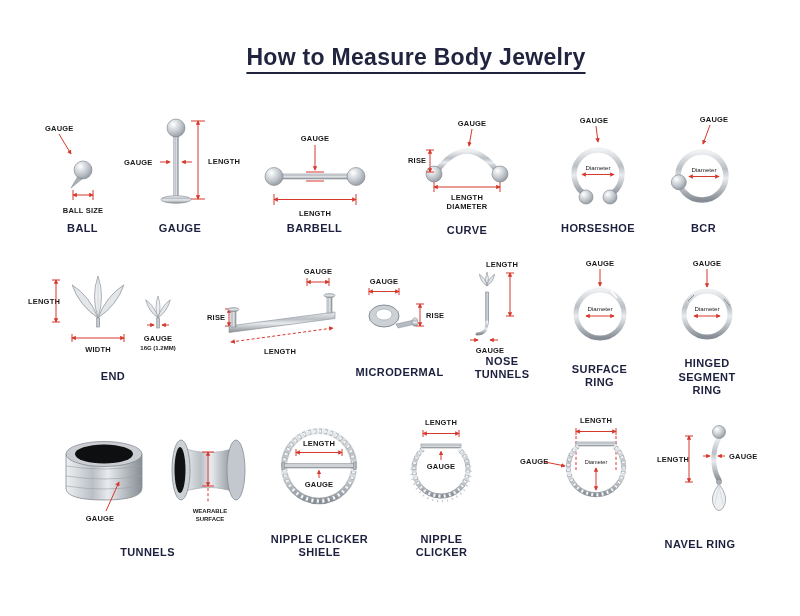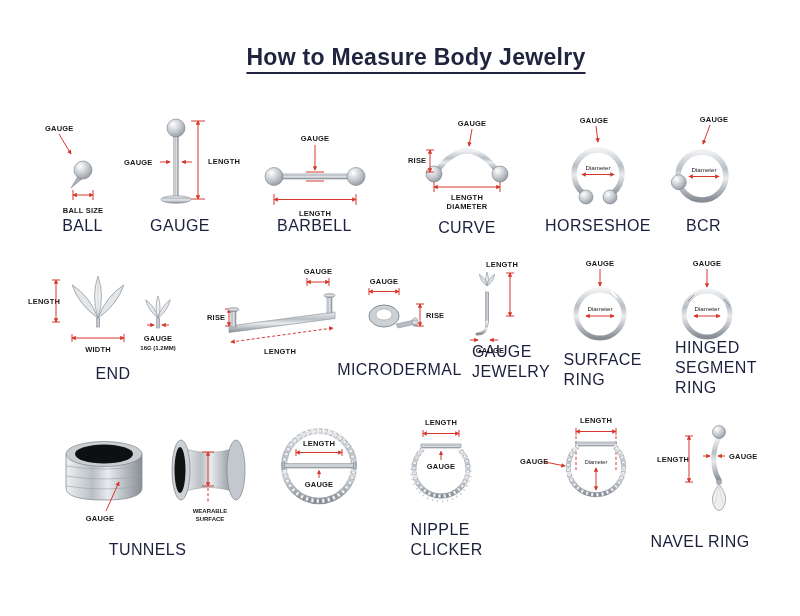--- a/index.html
+++ b/index.html
@@ -1,20 +1,20 @@
 <!DOCTYPE html>
 <html><head>
 <meta charset="utf-8">
 <style>
   html,body{margin:0;padding:0;background:#fff}
   .page{position:relative;width:800px;height:616px;background:#ffffff;font-family:"Liberation Sans",sans-serif;overflow:hidden}
   .title{position:absolute;top:44px;left:16px;width:100%;text-align:center;font-size:23px;font-weight:700;color:#20243f;letter-spacing:.3px;text-decoration:underline;text-underline-offset:7px;text-decoration-thickness:2px}
   .item{position:absolute}
   .item svg{position:absolute;top:0;left:0;overflow:visible}
-  .ilabel{position:absolute;left:50%;bottom:0;transform:translateX(-50%);font-size:16px;font-weight:400;color:#1c1f3d;text-align:left;letter-spacing:.4px;line-height:1.25;white-space:nowrap}
+  .ilabel{position:absolute;left:50%;bottom:0;transform:translateX(-50%);font-size:11px;font-weight:700;color:#1c1f3d;text-align:center;letter-spacing:.4px;line-height:1.25;white-space:nowrap}
   .ilabel.wrap{white-space:normal}
   text.t{font-size:7.5px;font-weight:700;fill:#191919;letter-spacing:.2px}
   text.ts{font-size:6px;font-weight:700;fill:#191919}
   text.td{font-size:6.2px;font-weight:400;fill:#222}
   .rl{stroke:#d6382c;stroke-width:1;fill:none}
   .rld{stroke:#d6382c;stroke-width:1;fill:none;stroke-dasharray:3 2.2}
   .metal-edge{stroke:#868d94;stroke-width:.6}
 </style>
 </head>
 <body>
@@ -255,21 +255,21 @@
       </g>
       <g>
         <rect x="23.5" y="36" width="3" height="32" fill="url(#mv)" class="metal-edge"></rect>
         <path d="M25,66 Q25,78 15,78" stroke="url(#mh)" stroke-width="3" fill="none" stroke-linecap="round"></path>
         <path d="M25,16 Q28,23 25,30 Q22,23 25,16 Z" fill="#eceef0" stroke="#979da4" stroke-width="0.7"></path>
         <path d="M25,16 Q28,23 25,30 Q22,23 25,16 Z" fill="#e4e7ea" stroke="#979da4" stroke-width="0.7" transform="rotate(-33 25 30)"></path>
         <path d="M25,16 Q28,23 25,30 Q22,23 25,16 Z" fill="#e4e7ea" stroke="#979da4" stroke-width="0.7" transform="rotate(33 25 30)"></path>
       </g>
       <text class="t" x="28" y="97" text-anchor="middle">GAUGE</text>
     </svg>
-    <div class="ilabel wrap" style="width:60px">GAUGE JEWELRY</div>
+    <div class="ilabel wrap" style="width:60px">NOSE TUNNELS</div>
   </div>
 
   <div class="item" style="left:552px;top:256px;width:95px;height:134px">
     <svg width="95" height="96">
       <text class="t" x="48" y="10" text-anchor="middle">GAUGE</text>
       <g>
         <line class="rl" x1="48" y1="13" x2="48" y2="30" marker-end="url(#ar)"></line>
         <line class="rl" x1="34" y1="60" x2="62" y2="60" marker-start="url(#ar)" marker-end="url(#ar)"></line>
       </g>
       <g>
@@ -340,20 +340,21 @@
       </g>
       <text class="t" x="57" y="30" text-anchor="middle">LENGTH</text>
       <g>
         <line class="rl" x1="34" y1="33" x2="34" y2="40"></line>
         <line class="rl" x1="80" y1="33" x2="80" y2="40"></line>
         <line class="rl" x1="34" y1="36.5" x2="80" y2="36.5" marker-start="url(#ar)" marker-end="url(#ar)"></line>
         <line class="rl" x1="57" y1="62" x2="57" y2="54.5" marker-end="url(#ar)"></line>
       </g>
       <text class="t" x="57" y="71" text-anchor="middle">GAUGE</text>
     </svg>
+    <div class="ilabel wrap" style="width:112px">NIPPLE CLICKER SHIELE</div>
   </div>
 
   <div class="item" style="left:394px;top:414px;width:95px;height:146px">
     <svg width="95" height="94">
       <text class="t" x="47" y="11" text-anchor="middle">LENGTH</text>
       <g>
         <line class="rl" x1="29" y1="16" x2="29" y2="23"></line>
         <line class="rl" x1="65" y1="16" x2="65" y2="23"></line>
         <line class="rl" x1="29" y1="19.5" x2="65" y2="19.5" marker-start="url(#ar)" marker-end="url(#ar)"></line>
         <line class="rl" x1="47" y1="46" x2="47" y2="37.5" marker-end="url(#ar)"></line>

